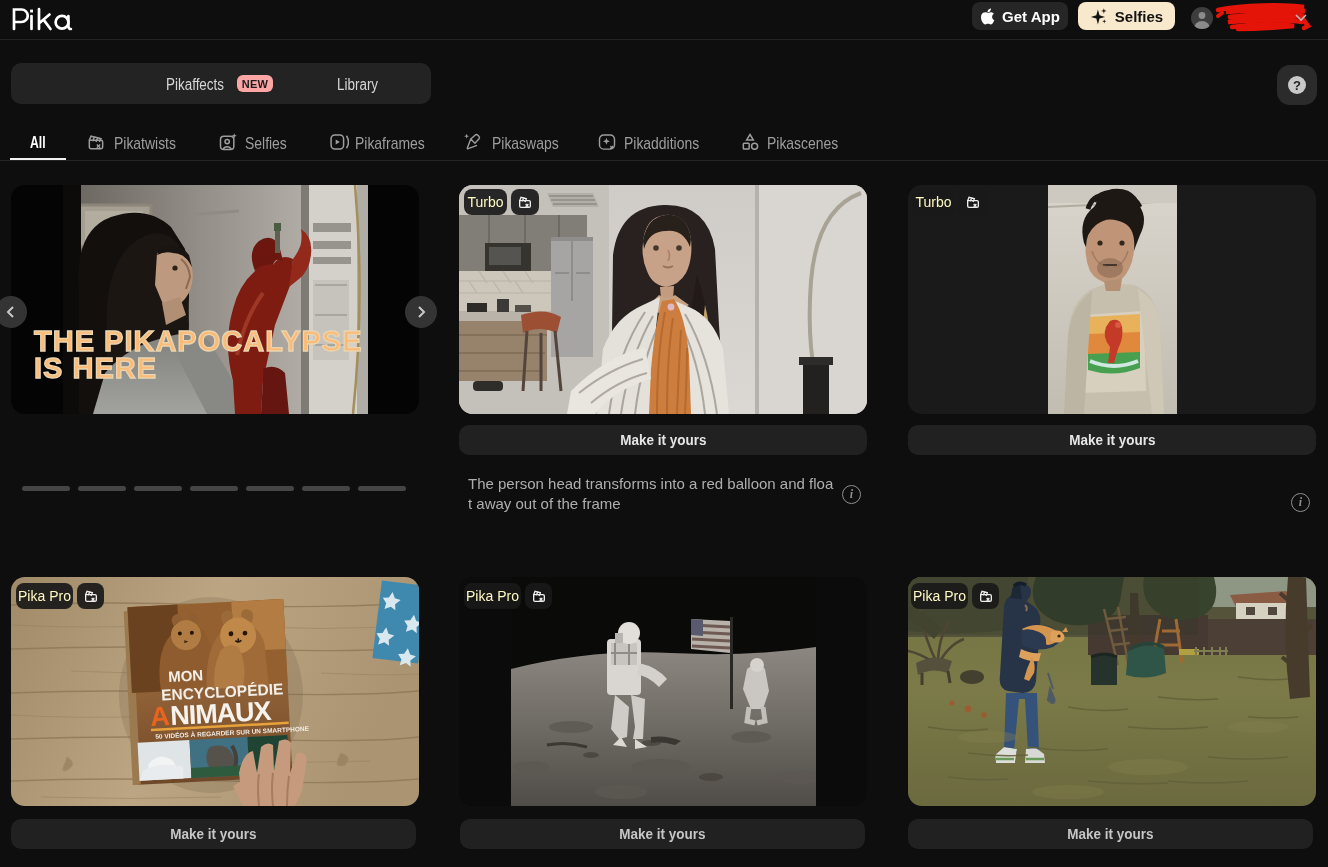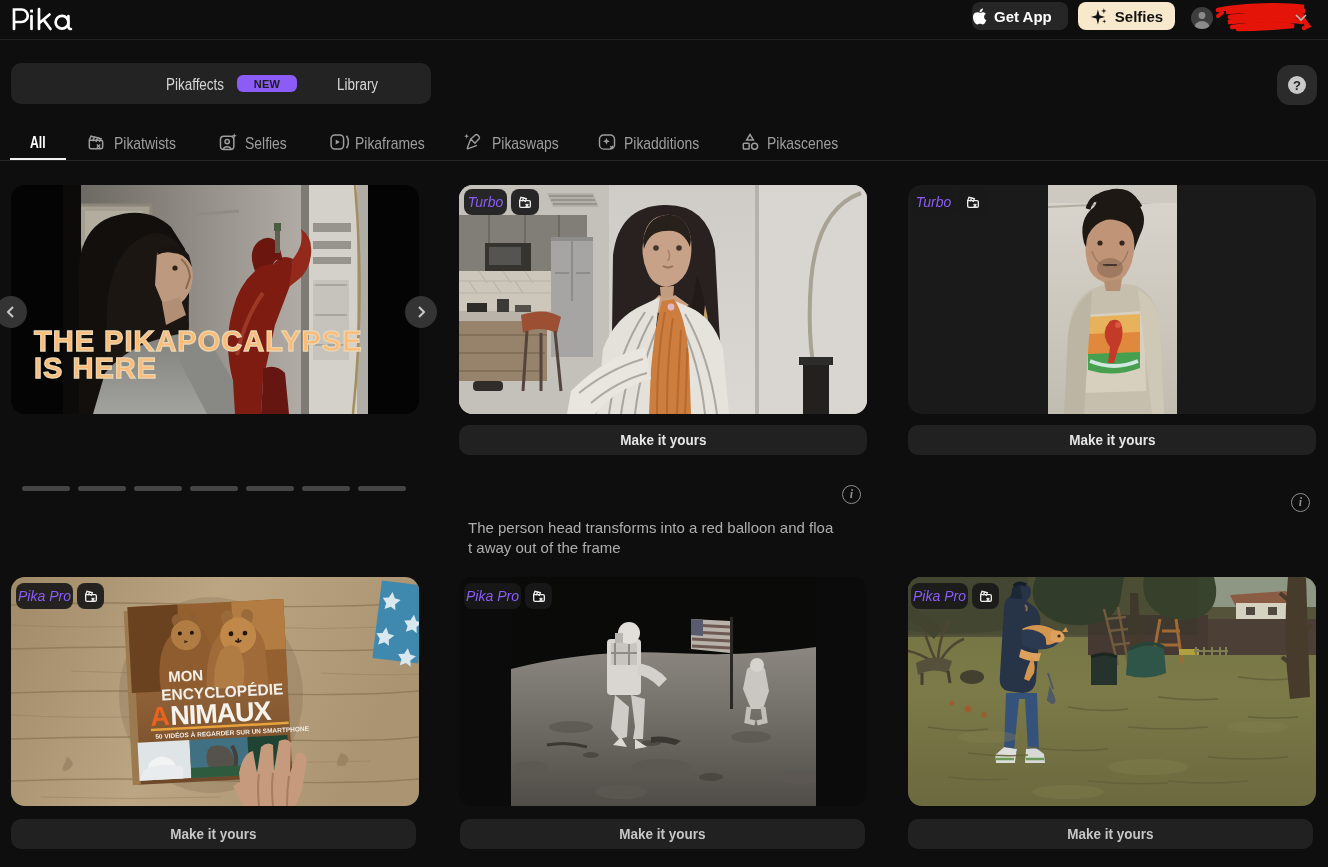--- a/index.html
+++ b/index.html
@@ -2,36 +2,36 @@
 <html><head>
 <meta charset="utf-8">
 <style>
   * { margin:0; padding:0; box-sizing:border-box; }
   html,body { width:1328px; height:867px; background:#0e0e0e; overflow:hidden;
     font-family:"Liberation Sans", sans-serif; }
   .abs { position:absolute; }
   #page { position:relative; width:1328px; height:867px; background:#0e0e0e; }
   .btn-getapp { left:972px; top:2px; width:96px; height:28px; background:#262626;
     border-radius:8px; color:#fff; font-size:15px; font-weight:bold;
-    display:flex; align-items:center; justify-content:flex-start; gap:7px; }
+    display:flex; align-items:center; justify-content:center; gap:7px; }
   .btn-upgrade { left:1078px; top:2px; width:97px; height:28px; background:#f8e9cd;
     border-radius:8px; color:#131313; font-size:15px; font-weight:bold;
     display:flex; align-items:center; justify-content:center; gap:6px; }
   .avatar { left:1191px; top:7px; width:22px; height:22px; border-radius:50%;
     background:#3d3d3d; overflow:hidden; }
   .hdr-line { left:0; top:39px; width:1328px; height:1px; background:#232323; }
 
   
   .tabs { left:11px; top:63px; width:420px; height:41px; background:#232323; border-radius:10px; }
   .tab-active { left:13px; top:65px; width:139px; height:37px; background:#393939;
     border-radius:8px; color:#fff; font-size:16px; font-weight:bold;
     display:flex; align-items:center; justify-content:center; }
   .tab-active span { transform:scaleX(0.78); }
   .tab-txt { color:#d6d6d6; font-size:16px; top:76px; transform:scaleX(0.84); transform-origin:left; }
-  .newbadge { left:237px; top:75px; width:60px; height:17px; background:#8b5cf6;
+  .newbadge { left:237px; top:75px; width:36px; height:17px; background:#fca5a5;
     border-radius:6px; color:#1c1c1c; font-size:11px; font-weight:bold;
     display:flex; align-items:center; justify-content:center; letter-spacing:0.3px; }
   .help { left:1277px; top:65px; width:40px; height:40px; background:#2b2b2b; border-radius:13px; }
   .help i { position:absolute; left:11px; top:11px; width:18px; height:18px; border-radius:50%;
     background:#c9c9c9; color:#222; font-style:normal; font-weight:bold; font-size:13px;
     display:flex; align-items:center; justify-content:center; }
 
   
   .f-line { left:0; top:160px; width:1328px; height:1px; background:#262626; }
   .f-all { left:30px; top:133px; color:#fff; font-size:17px; font-weight:bold;
@@ -51,27 +51,27 @@
   .mky span, .mky2 span { transform:scaleX(0.93); }
   .mky2 { top:819px; width:405px; height:30px; background:#212121; border-radius:10px;
     color:#c6c6c6; font-size:14.5px; font-weight:bold; display:flex; align-items:center;
     justify-content:center; }
   .watch { left:11px; top:430px; width:409px; height:41px; background:#faecd4;
     border-radius:12px; color:#161616; font-size:16px; font-weight:bold;
     display:flex; align-items:center; justify-content:center; }
   .watch span { transform:scaleX(0.9); }
   .dash { top:486px; width:48px; height:5px; background:#454545; border-radius:3px; }
 
-  .cap { color:#aeaeae; font-size:15px; line-height:20px;margin-top:44px; }
+  .cap { color:#aeaeae; font-size:15px; line-height:20px; }
   .info { width:19px; height:19px; border-radius:50%; border:1.5px solid #8f8f8f;
     color:#8f8f8f; font-size:12px; font-weight:bold; display:flex; align-items:center;
     justify-content:center; font-family:"Liberation Serif",serif; font-style:italic; }
 
-  .badge { height:26px; background:rgba(25,25,25,0.92); border-radius:8px; color:#8b5cf6;
-    font-size:14px; display:flex; align-items:center; justify-content:center; z-index:5;font-style:italic; }
+  .badge { height:26px; background:rgba(25,25,25,0.92); border-radius:8px; color:#fef9c3;
+    font-size:14px; display:flex; align-items:center; justify-content:center; z-index:5; }
   .arrowc { width:32px; height:32px; border-radius:50%; background:#343434; z-index:6;
     display:flex; align-items:center; justify-content:center; }
 
   .ttl { left:23px; color:#fdba74; font-weight:bold; font-size:29px; line-height:27px;
     letter-spacing:1px; z-index:4; -webkit-text-stroke:1.3px #e8d5b2; }
 </style>
 </head>
 <body>
 <div id="page">
 

